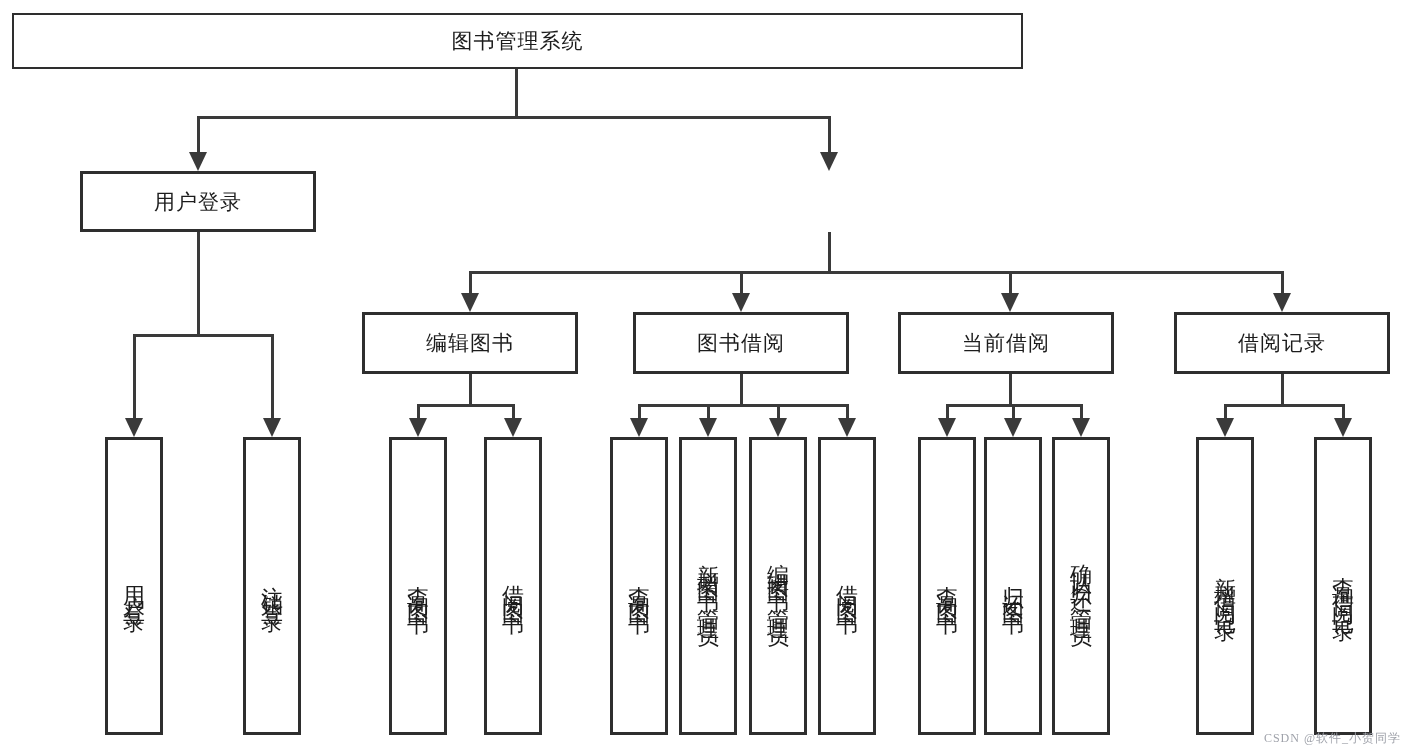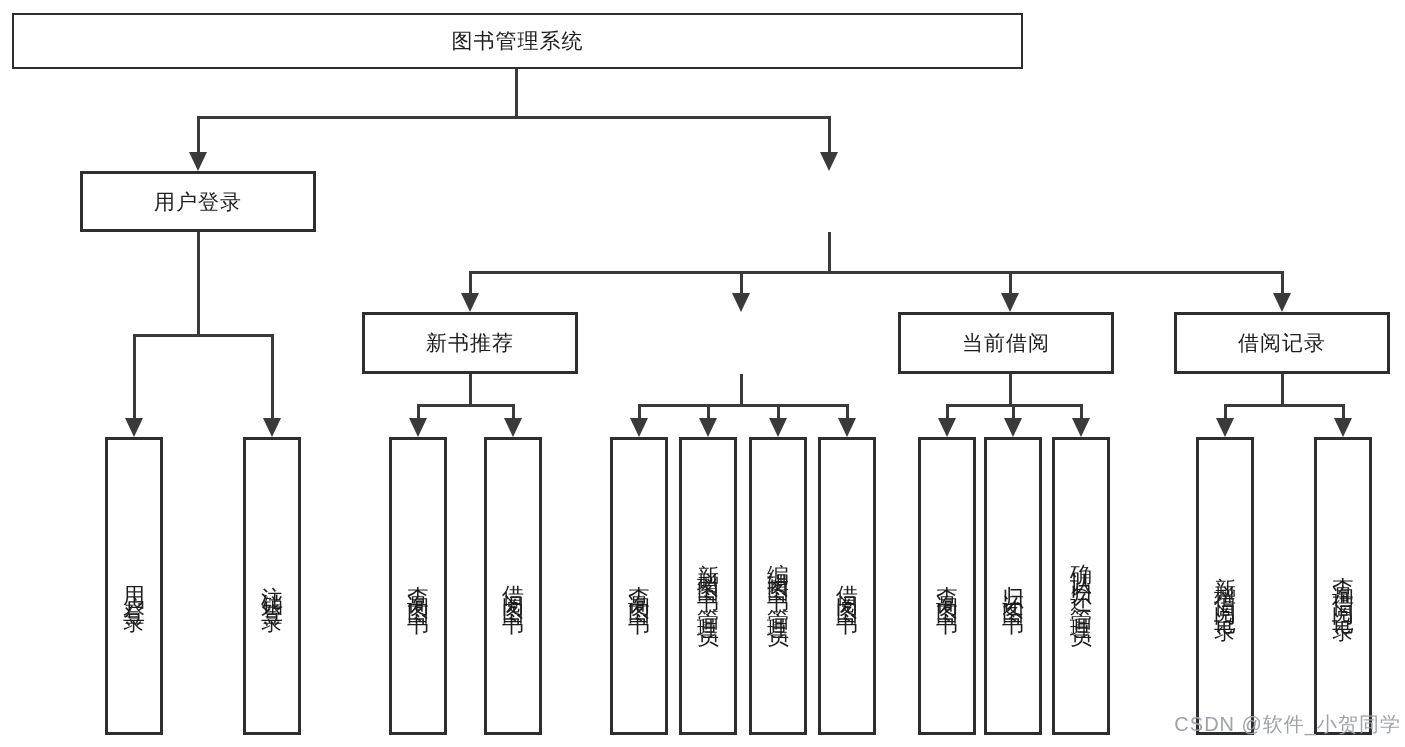--- a/index.html
+++ b/index.html
@@ -40,26 +40,27 @@
   .arrow {
     position: absolute;
     width: 0; height: 0;
     border-left: 9px solid transparent;
     border-right: 9px solid transparent;
     border-top: 19px solid var(--line, #3a3a3a);
   }
   .watermark {
     position: absolute;
     right: 4px;
-    bottom: 9px;
-    font-size: 20px;
+    bottom: 0;
+    font-size: 12px;
     color: var(--watermark, #9fa2aa);
     letter-spacing: 1px;
     white-space: nowrap;
     z-index: 5;
+    font-family: Liberation Serif, serif;
   }
 </style>
 </head>
 <body>
 
 <div class="stage">
 
   <div class="vline" style="left:515px;top:68px;height:50px"></div>
   <div class="hline" style="left:197px;top:116px;width:634px"></div>
   <div class="vline" style="left:197px;top:116px;height:39px"></div>
@@ -121,21 +122,24 @@
 
   <div class="node h root" style="left:12px;top:13px;width:1011px;height:56px">
     <span>图书管理系统</span>
   </div>
 
   <div class="node h" style="left:80px;top:171px;width:236px;height:61px">
     <span>用户登录</span>
   </div>
 
   <div class="node h" style="left:362px;top:312px;width:216px;height:62px">
-    <span>新书推荐</span>
+    <span>编辑图书</span>
+  </div>
+  <div class="node h" style="left:633px;top:312px;width:216px;height:62px">
+    <span>图书借阅</span>
   </div>
   <div class="node h" style="left:898px;top:312px;width:216px;height:62px">
     <span>当前借阅</span>
   </div>
   <div class="node h" style="left:1174px;top:312px;width:216px;height:62px">
     <span>借阅记录</span>
   </div>
 
   <div class="node v" style="left:105px;top:437px;width:58px;height:298px">
     <span>用户登录</span>

